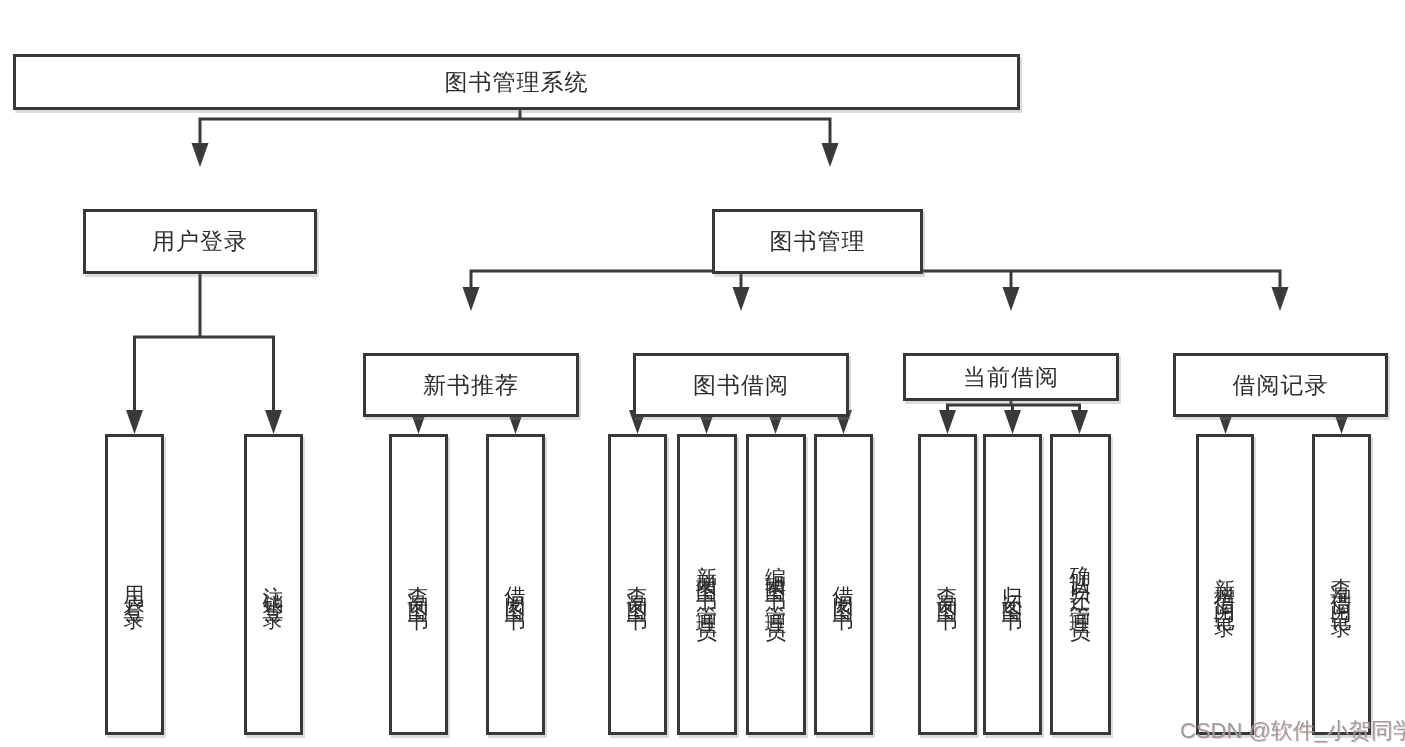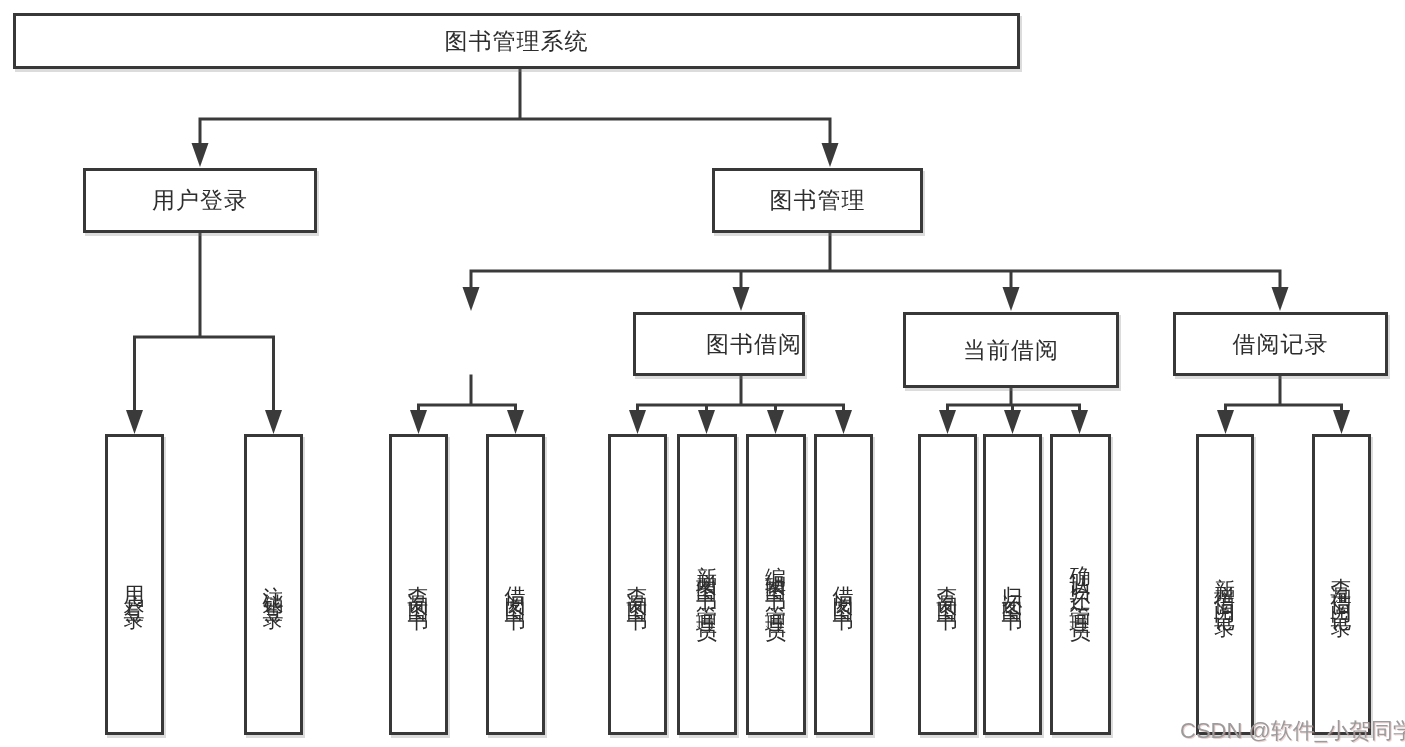--- a/index.html
+++ b/index.html
@@ -38,20 +38,21 @@
     display: flex;
     align-items: center;
     justify-content: center;
     color: var(--text-color, #2d2d2d);
     box-shadow: 2px 3px 0 rgba(130,130,130,0.28);
   }
   .hnode {
     font-size: 23px;
     letter-spacing: 1px;
     white-space: nowrap;
+    margin-top: 41px;
   }
   .vnode {
     writing-mode: vertical-rl;
     text-orientation: mixed;
     font-size: 21px;
     letter-spacing: 8px;
     line-height: 1;
   }
   .watermark {
     position: absolute;
@@ -112,24 +113,27 @@
     <span>图书管理系统</span>
   </div>
 
   <div class="node hnode" style="left:83px; top:168px; width:234px; height:65px;">
     <span>用户登录</span>
   </div>
   <div class="node hnode" style="left:712px; top:168px; width:211px; height:65px;">
     <span>图书管理</span>
   </div>
 
-  <div class="node hnode" style="left:633px; top:312px; width:172px; height:64px;justify-content:flex-end;">
+  <div class="node hnode" style="left:363px; top:312px; width:216px; height:64px;">
+    <span>新书推荐</span>
+  </div>
+  <div class="node hnode" style="left:633px; top:312px; width:216px; height:64px;">
     <span>图书借阅</span>
   </div>
-  <div class="node hnode" style="left:903px; top:312px; width:216px; height:76px;">
+  <div class="node hnode" style="left:903px; top:312px; width:216px; height:48px;">
     <span>当前借阅</span>
   </div>
   <div class="node hnode" style="left:1173px; top:312px; width:215px; height:64px;">
     <span>借阅记录</span>
   </div>
 
   <div class="node vnode" style="left:105px; top:434px; width:59px; height:301px;">
     <span>用户登录</span>
   </div>
   <div class="node vnode" style="left:244px; top:434px; width:59px; height:301px;">

